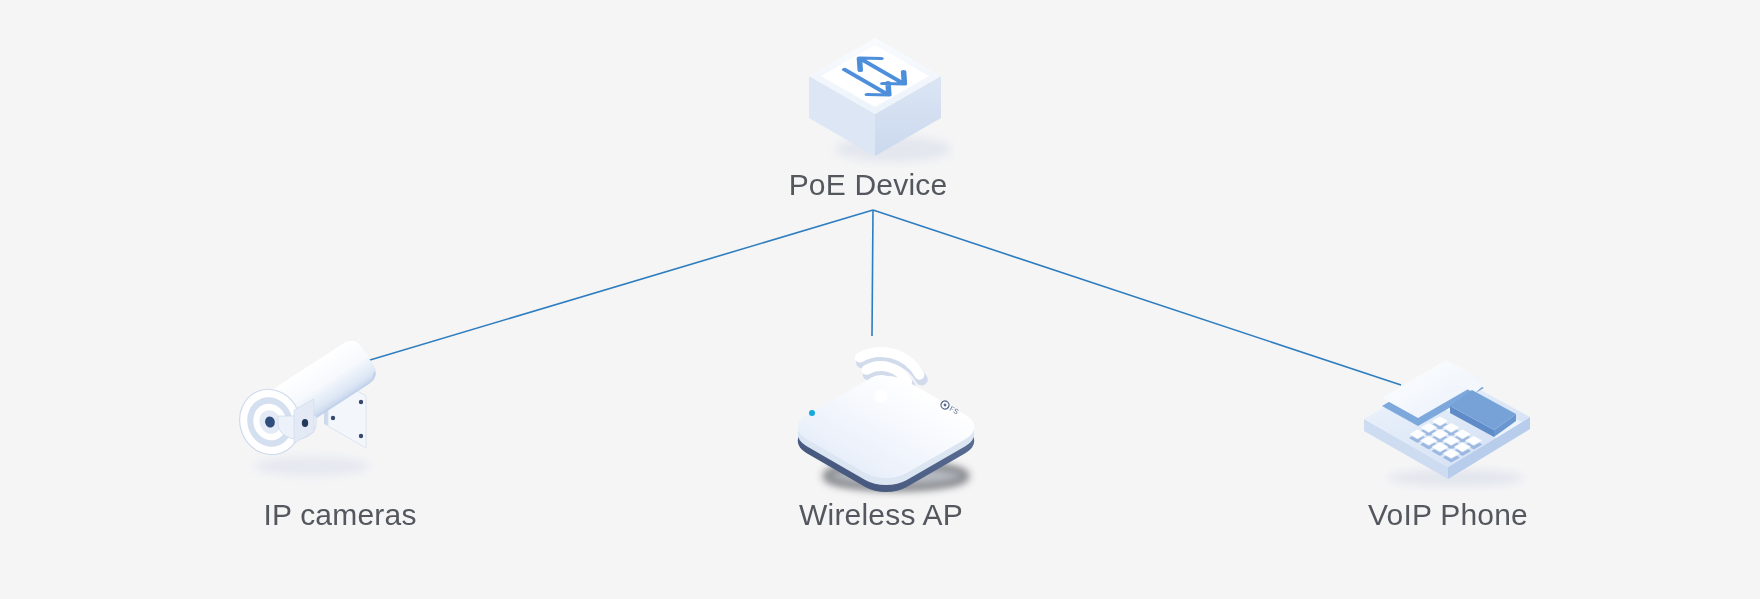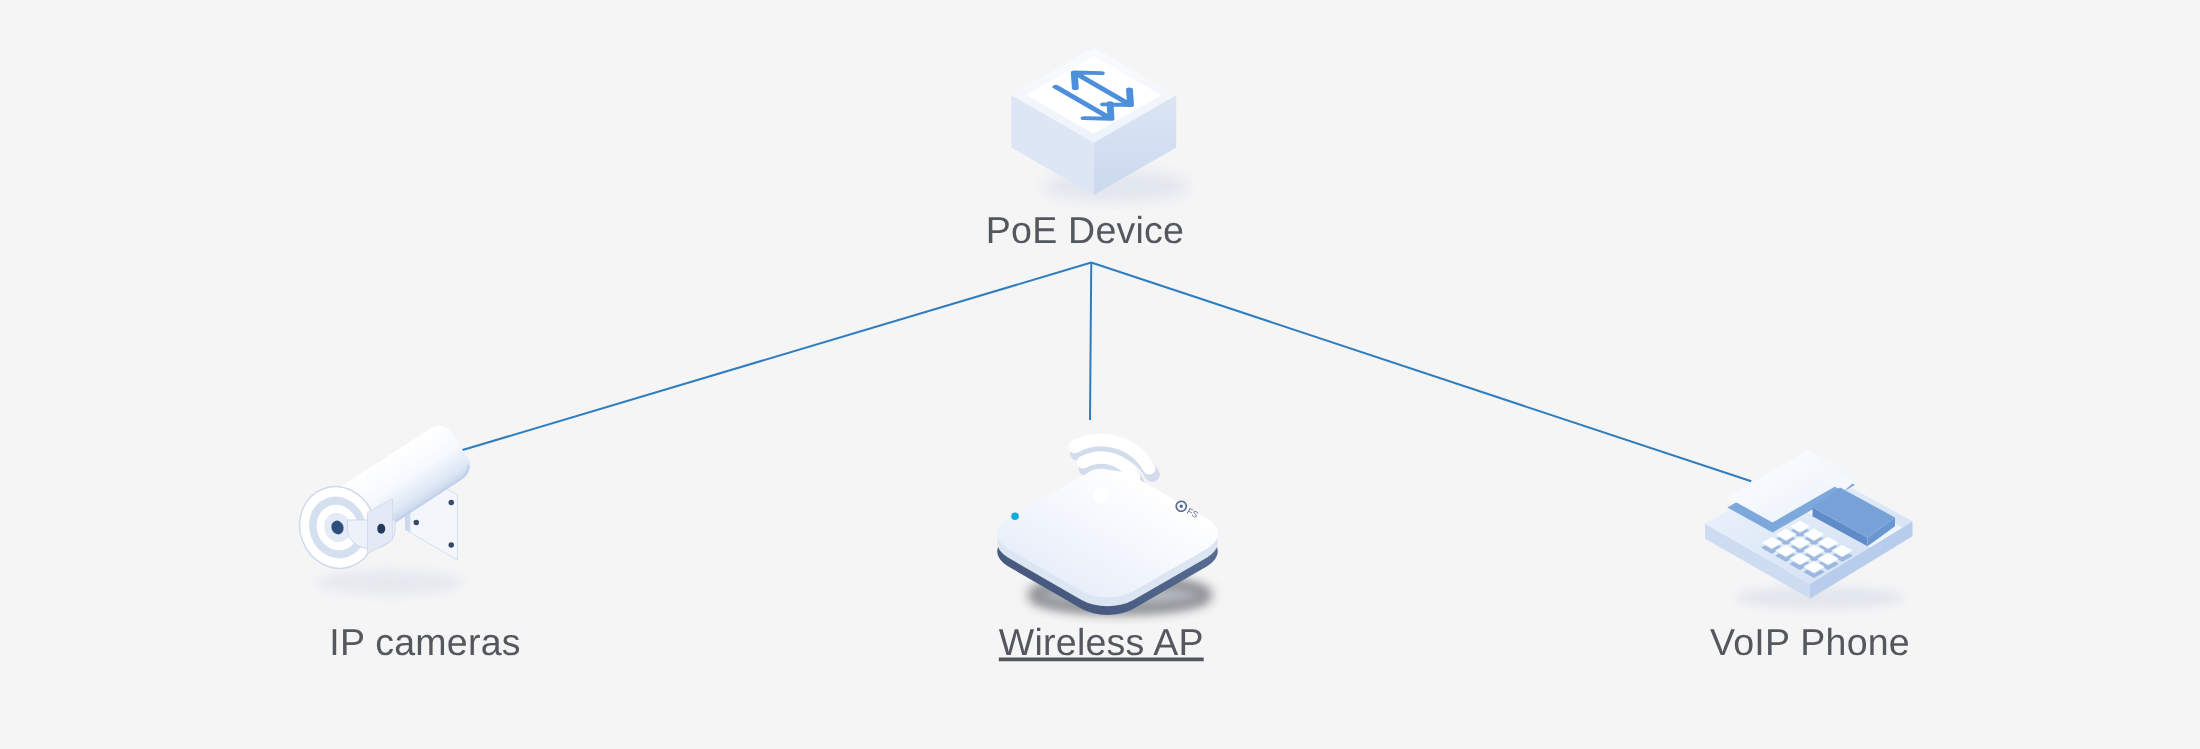--- a/index.html
+++ b/index.html
@@ -157,21 +157,21 @@
       <g transform="translate(103,68) rotate(16)">
         <circle cx="0" cy="0" r="6.5" fill="#ffffff"></circle>
       </g>
       <circle cx="34" cy="85" r="3" fill="var(--led-cyan)"></circle>
       <g transform="translate(167,77) rotate(28)">
         <circle cx="0" cy="0" r="4" fill="none" stroke="#56698e" stroke-width="1.3"></circle>
         <circle cx="0" cy="0" r="1.4" fill="#56698e"></circle>
         <text x="6" y="2.8" font-size="7" fill="#56698e" font-family="Liberation Sans, sans-serif">FS</text>
       </g>
     </svg>
-    <div class="node-label" style="left:881px;top:497px;text-decoration:underline;">Wireless AP</div>
+    <div class="node-label" style="left:881px;top:497px;">Wireless AP</div>
   </div>
 
   <div class="node" style="left:0;top:0;">
     <svg style="position:absolute;left:1348px;top:352px;" width="192" height="140" viewBox="0 0 192 140" aria-hidden="true">
       <defs>
         <linearGradient id="phBaseTop" x1="0" y1="0" x2="1" y2="1">
           <stop offset="0" stop-color="#f0f5fc"></stop>
             <stop offset="1" stop-color="#cfdef3"></stop>
         </linearGradient>
         <linearGradient id="phHandsetTop" x1="0" y1="0" x2="1" y2="1">

